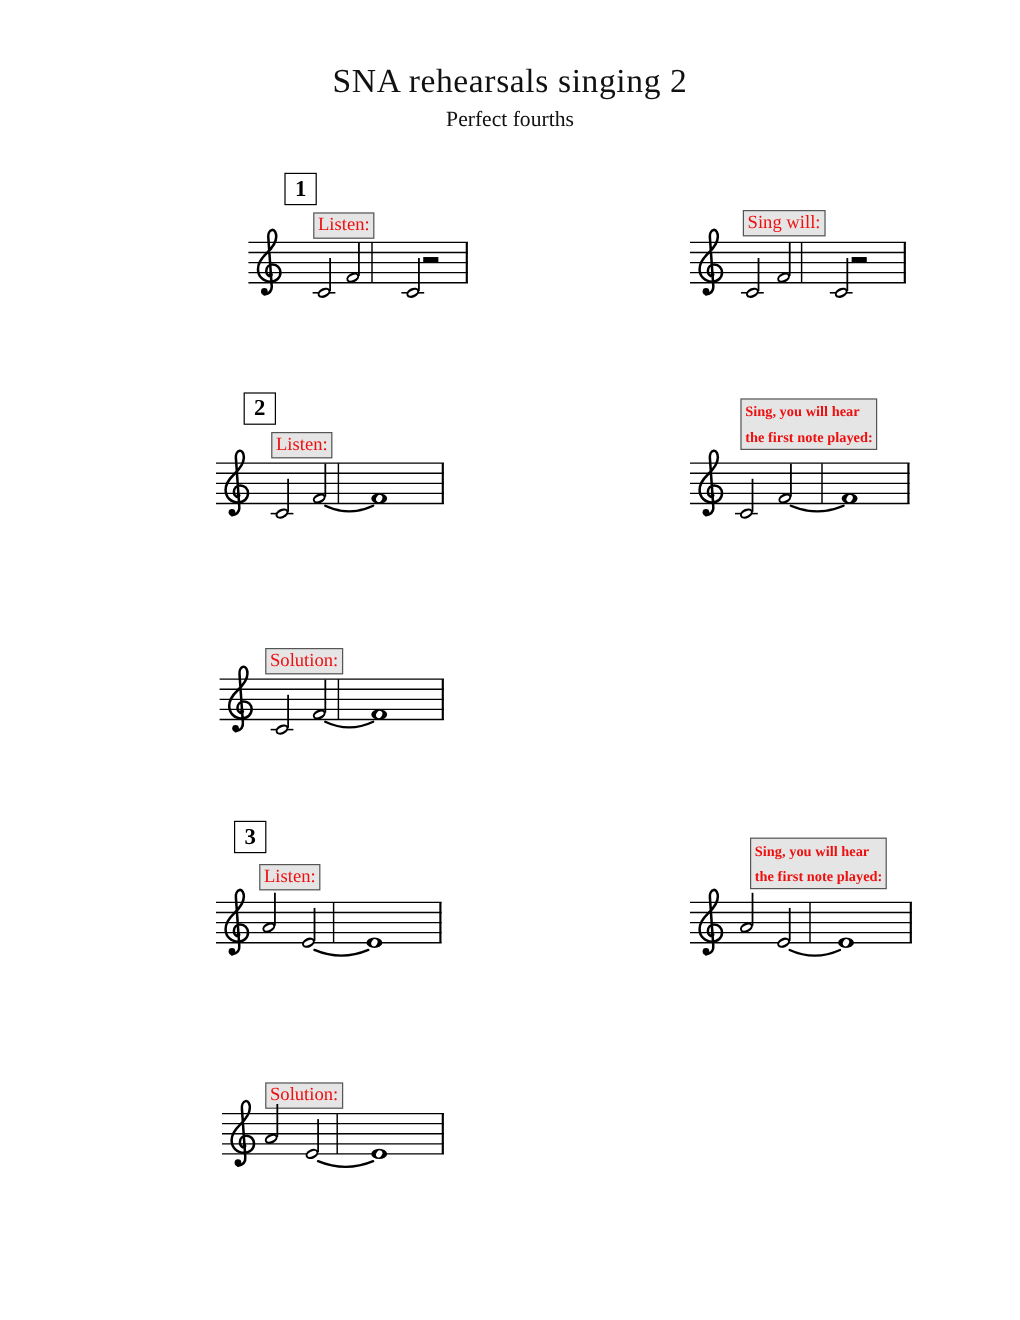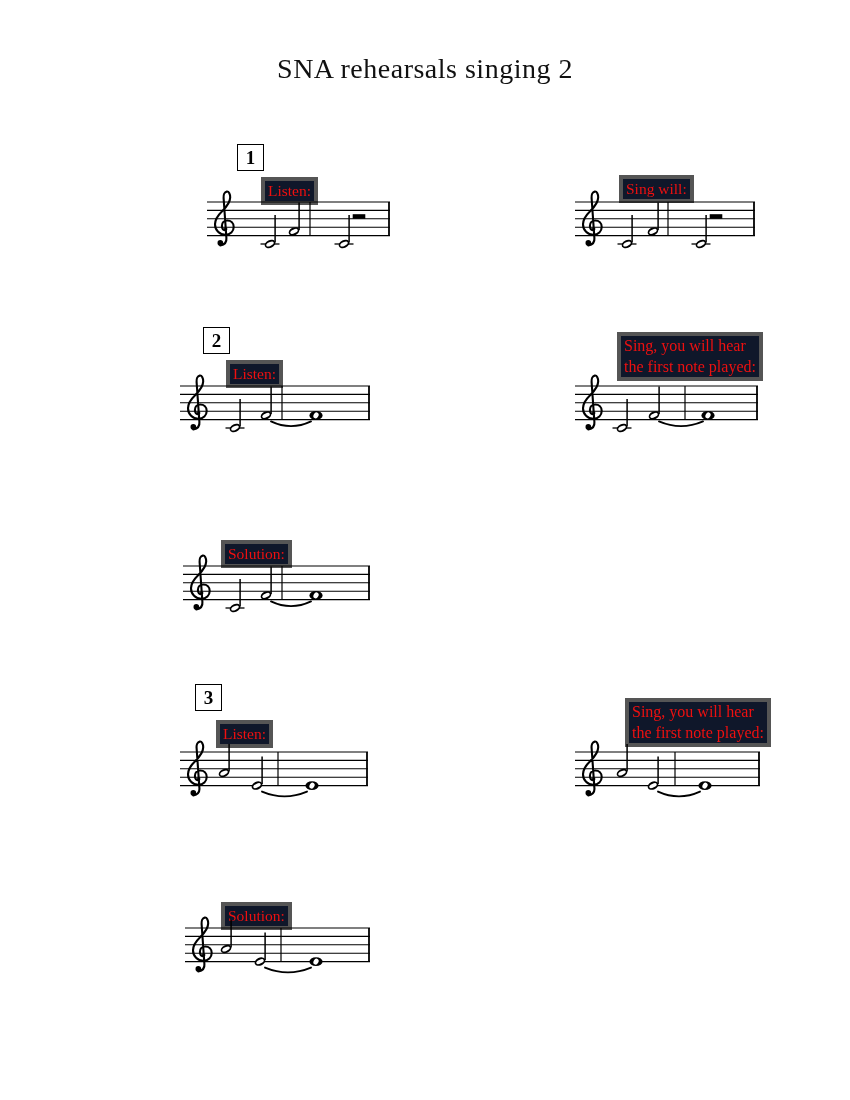--- a/index.html
+++ b/index.html
@@ -7,31 +7,32 @@
   #page{position:relative;width:850px;height:1100px;background:#ffffff;overflow:hidden;
         font-family:"Liberation Serif", serif;}
   .title{position:absolute;top:53px;left:0;width:100%;text-align:center;
          font-size:28px;color:#111;letter-spacing:0.5px;}
   .subtitle{position:absolute;top:89px;left:0;width:100%;text-align:center;
             font-size:18px;color:#111;}
   .rehearsal-box{position:absolute;box-sizing:border-box;min-width:27px;height:27px;
                  border:1.6px solid #000;background:#fff;color:#000;
                  font-weight:bold;font-size:19px;display:flex;align-items:center;
                  justify-content:center;padding:0 4px;}
-  .label-box{position:absolute;box-sizing:border-box;border:4px solid #14532d;background:#0f172a;
+  .label-box{position:absolute;box-sizing:border-box;border:1px solid #14532d;background:#e5e5e5;
              padding:0 3px;white-space:nowrap;}
   .label-line{font-size:15.5px;line-height:20px;}
-  .label-box.two .label-line{font-size:16px;line-height:20.5px;}
+  .label-box.two .label-line{font-size:12px;line-height:20.5px;font-weight:bold;}
   .staff-svg{position:absolute;overflow:visible;}
 </style>
 </head>
 <body>
 
 <div id="page">
   <div class="title">SNA rehearsals singing 2</div>
+  <div class="subtitle">Perfect fourths</div>
   <div id="score">
       <div class="rehearsal-box" style="left: 237px; top: 144px;">1</div>
       <div class="label-box" style="left: 261px; top: 177px; color: rgb(238, 16, 16); border-color: rgb(85, 85, 85);">
         <div class="label-line">Listen:</div>
       </div>
       <svg class="staff-svg" width="191" height="70" viewBox="-3 -14 191 70" style="left: 204px; top: 188px;">
         <line x1="0" y1="0" x2="183" y2="0" stroke="#000000" stroke-width="1.1"></line>
         <line x1="0" y1="8.4" x2="183" y2="8.4" stroke="#000000" stroke-width="1.1"></line>
         <line x1="0" y1="16.8" x2="183" y2="16.8" stroke="#000000" stroke-width="1.1"></line>
         <line x1="0" y1="25.200000000000003" x2="183" y2="25.200000000000003" stroke="#000000" stroke-width="1.1"></line>

